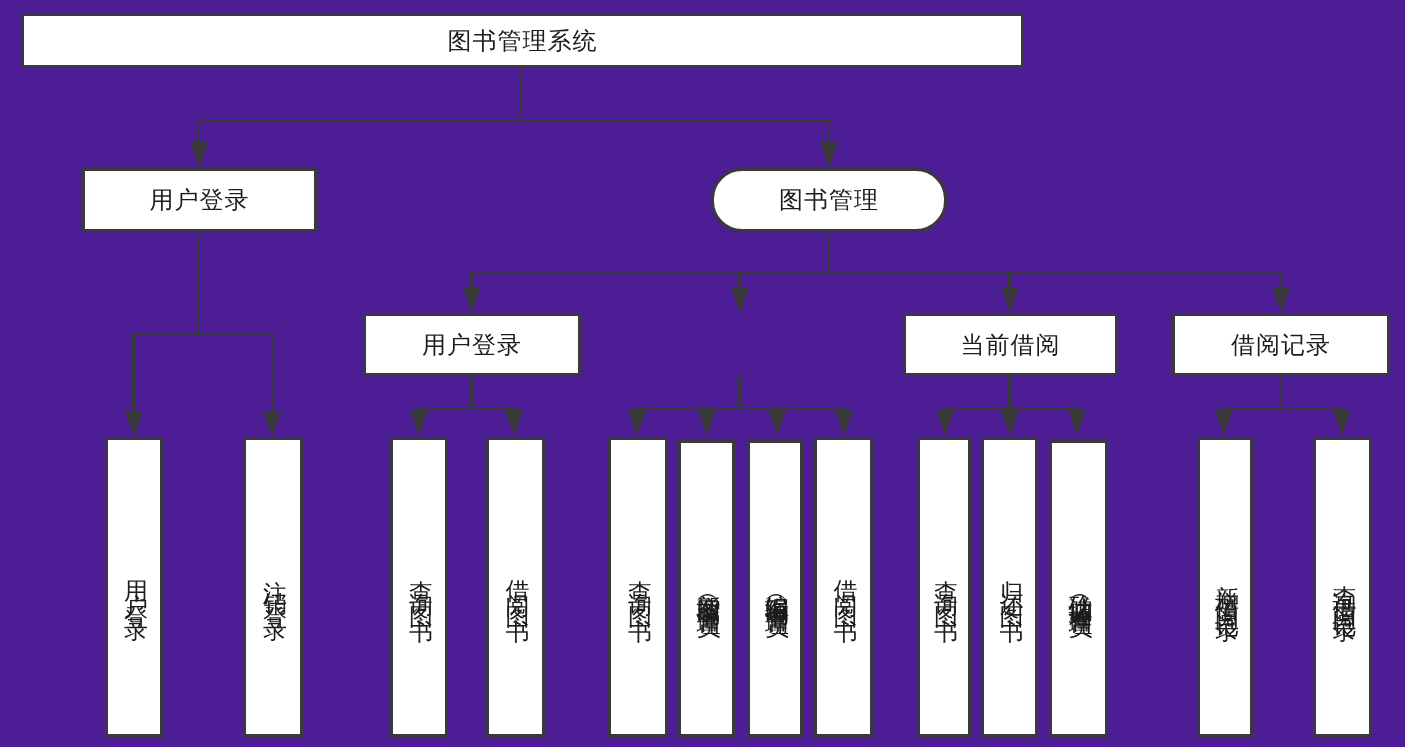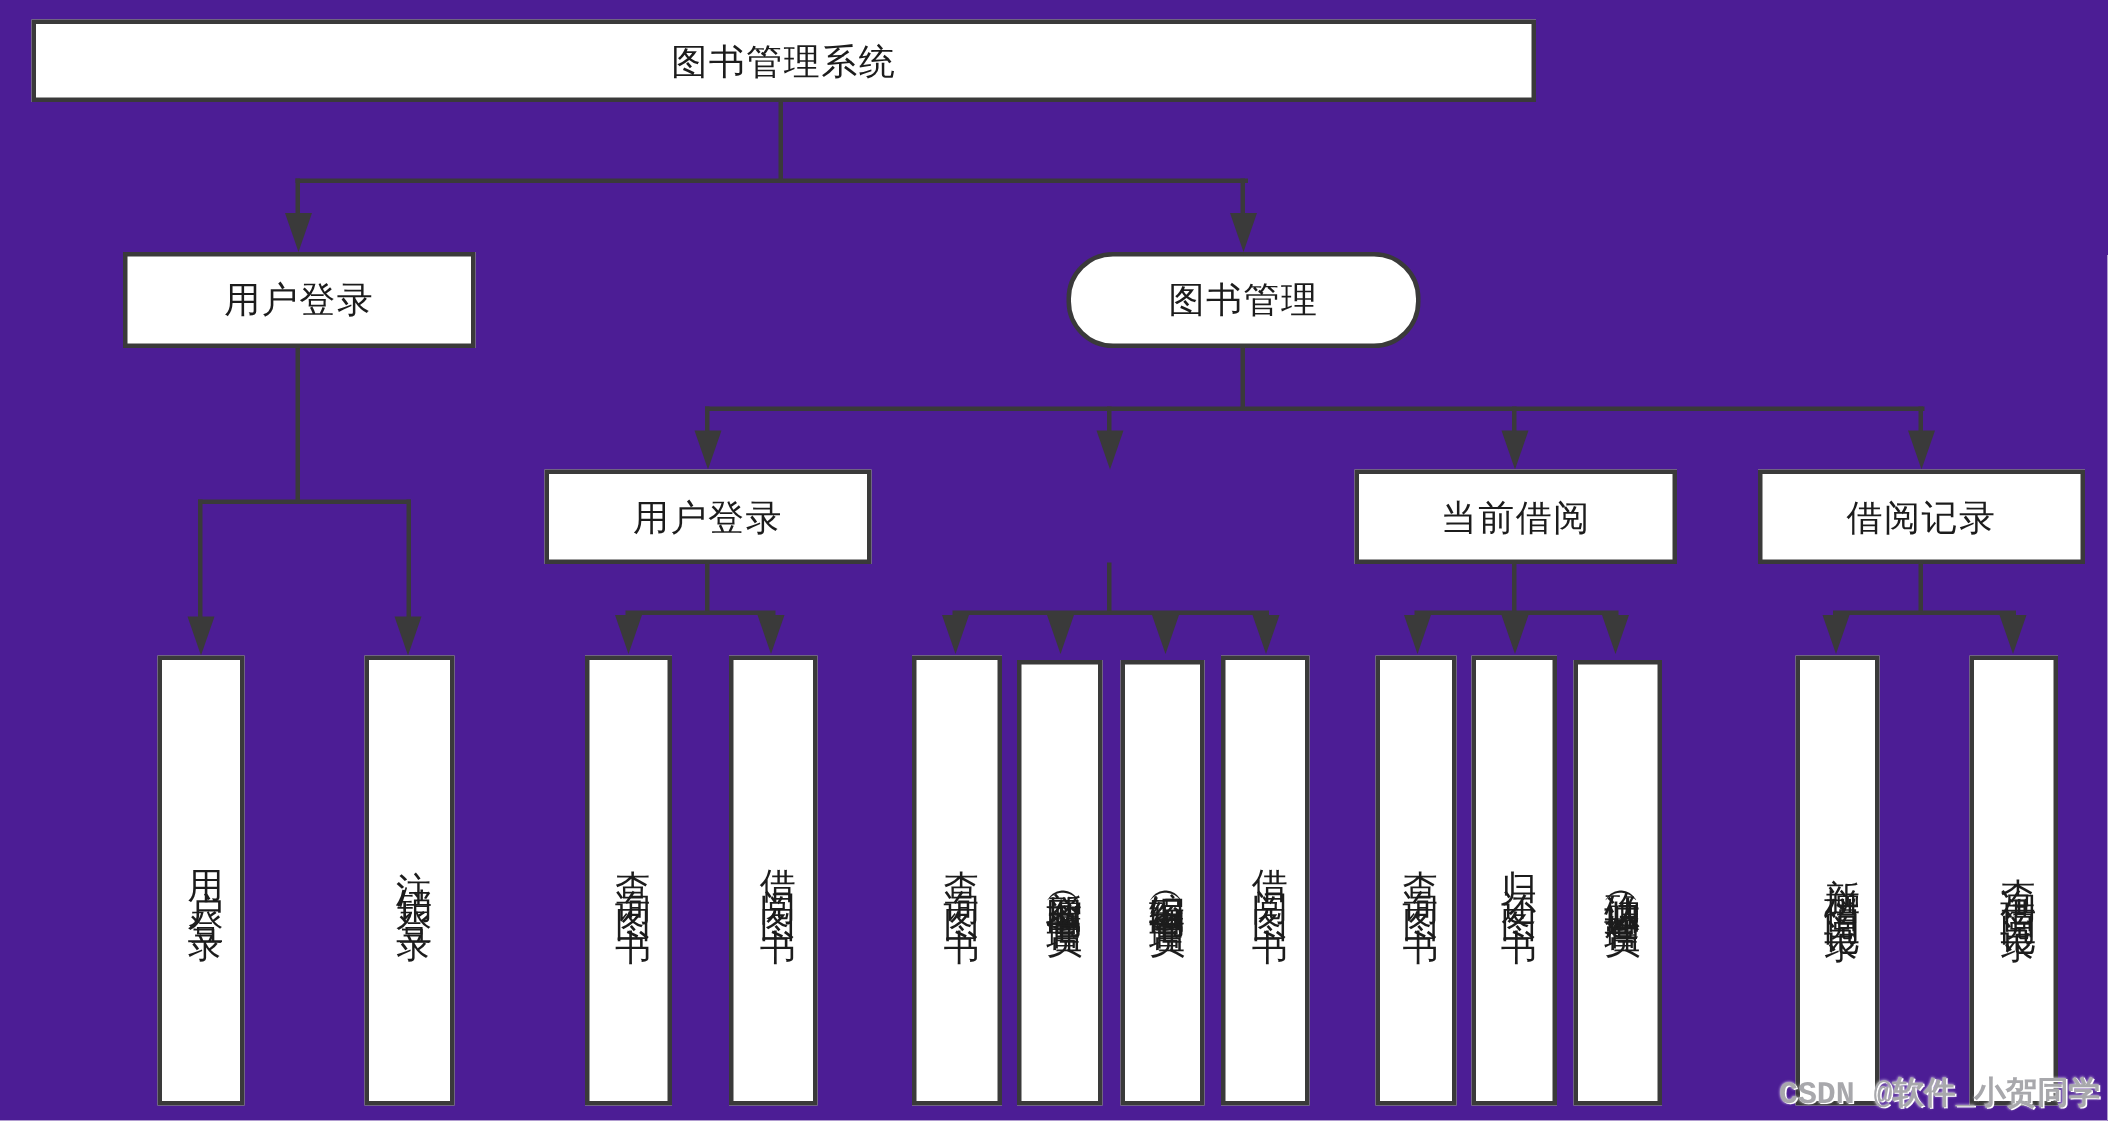--- a/index.html
+++ b/index.html
@@ -143,15 +143,14 @@
     <span class="v-label spL">确认归还（管理员）</span>
   </div>
 
   <div class="box leaf" style="left:1197px;top:437px;width:56px;height:300px;">
     <span class="v-label sp6">新增借阅记录</span>
   </div>
   <div class="box leaf" style="left:1313px;top:437px;width:59px;height:300px;">
     <span class="v-label sp6">查询借阅记录</span>
   </div>
 
-  <div class="watermark">CSDN @软件_小贺同学</div>
 
 </div>
 
 </body></html>

